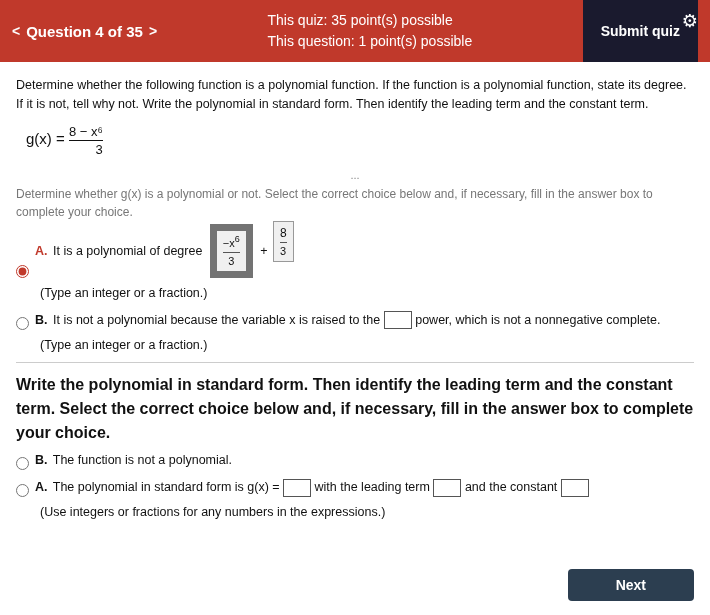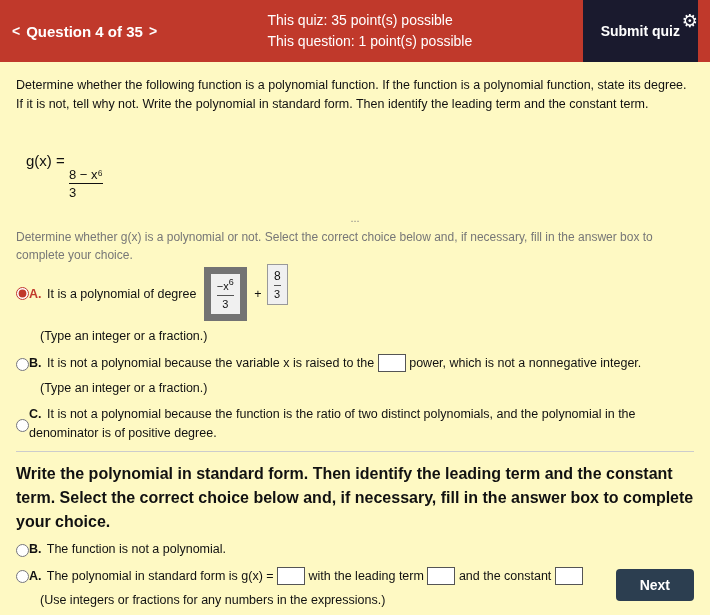--- a/index.html
+++ b/index.html
@@ -55,21 +55,21 @@
 
     .settings-icon {
       color: white;
       font-size: 18px;
       position: absolute;
       top: 10px;
       right: 12px;
     }
 
     .main-content {
-      background: #fef9c3;
+      background: #ffffff;
       margin: 0;
       padding: 14px 16px;
       height: 553px;
       overflow: hidden;
       position: relative;
     }
 
     .question-text {
       font-size: 12.5px;
       color: #111;
@@ -78,23 +78,22 @@
     }
 
     .function-display {
       font-size: 15px;
       margin: 8px 0 12px 10px;
       color: #111;
     }
 
     .fraction {
       display: inline-block;
-      text-align: left;
+      text-align: right;
       vertical-align: middle;
-      margin-top: 43px;
     }
 
     .fraction .numerator {
       display: block;
       border-bottom: 1px solid #111;
       padding-bottom: 1px;
       font-size: 13px;
     }
 
     .fraction .denominator {
@@ -115,21 +114,22 @@
       font-size: 12px;
       line-height: 1.5;
     }
 
     .option-group {
       margin-bottom: 8px;
     }
 
     .option-row {
       display: flex;
-      align-items: center;
+      align-items: flex-end;
+      gap: 6px;
       margin-bottom: 6px;
     }
 
     .option-row input[type="radio"] {
       margin-top: 2px;
       accent-color: #c0392b;
     }
 
     .option-label {
       font-size: 12.5px;
@@ -163,21 +163,21 @@
       position: absolute;
       bottom: 14px;
       right: 16px;
     }
 
     .next-btn {
       background: #2c3e50;
       color: white;
       border: none;
       border-radius: 4px;
-      padding: 8px 24px;
+      padding: 8px 48px;
       font-size: 14px;
       font-weight: bold;
       cursor: pointer;
     }
 
     .selected-option {
       color: #c0392b;
     }
 
     sup {
@@ -242,35 +242,26 @@
       <div style="margin-left:24px;" class="option-label">(Type an integer or a fraction.)</div>
     </div>
 
     <div class="option-group">
       <div class="option-row">
         <input type="radio" name="poly_option" style="">
         <div class="option-label">
           <span class="option-letter">B.</span>
           <span>It is not a polynomial because the variable x is raised to the</span>
           <span class="answer-box-inline"></span>
-          <span>power, which is not a nonnegative integer.</span>
+          <span>power, which is not a nonnegative complete.</span>
         </div>
       </div>
       <div style="margin-left:24px;" class="option-label">(Type an integer or a fraction.)</div>
     </div>
 
-    <div class="option-group">
-      <div class="option-row">
-        <input type="radio" name="poly_option" style="">
-        <div class="option-label">
-          <span class="option-letter">C.</span>
-          <span>It is not a polynomial because the function is the ratio of two distinct polynomials, and the polynomial in the denominator is of positive degree.</span>
-        </div>
-      </div>
-    </div>
 
     <hr class="divider-line">
 
     <p class="section-instruction">Write the polynomial in standard form. Then identify the leading term and the constant term. Select the correct choice below and, if necessary, fill in the answer box to complete your choice.</p>
 
     <div class="option-group">
       <div class="option-row">
         <input type="radio" name="standard_option" style="">
         <div class="option-label">
           <span class="option-letter">B.</span>

